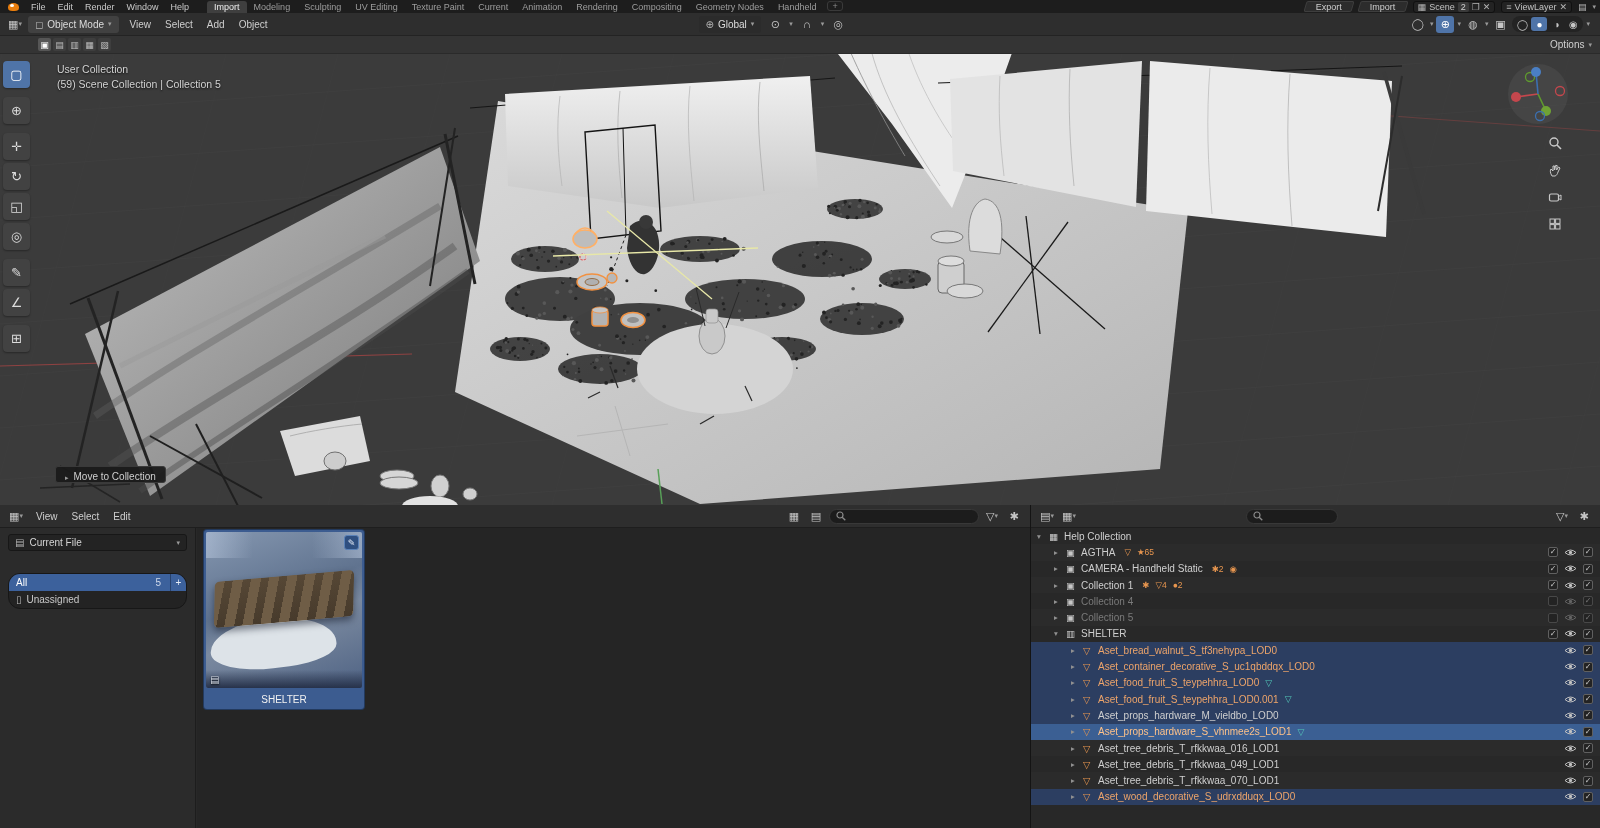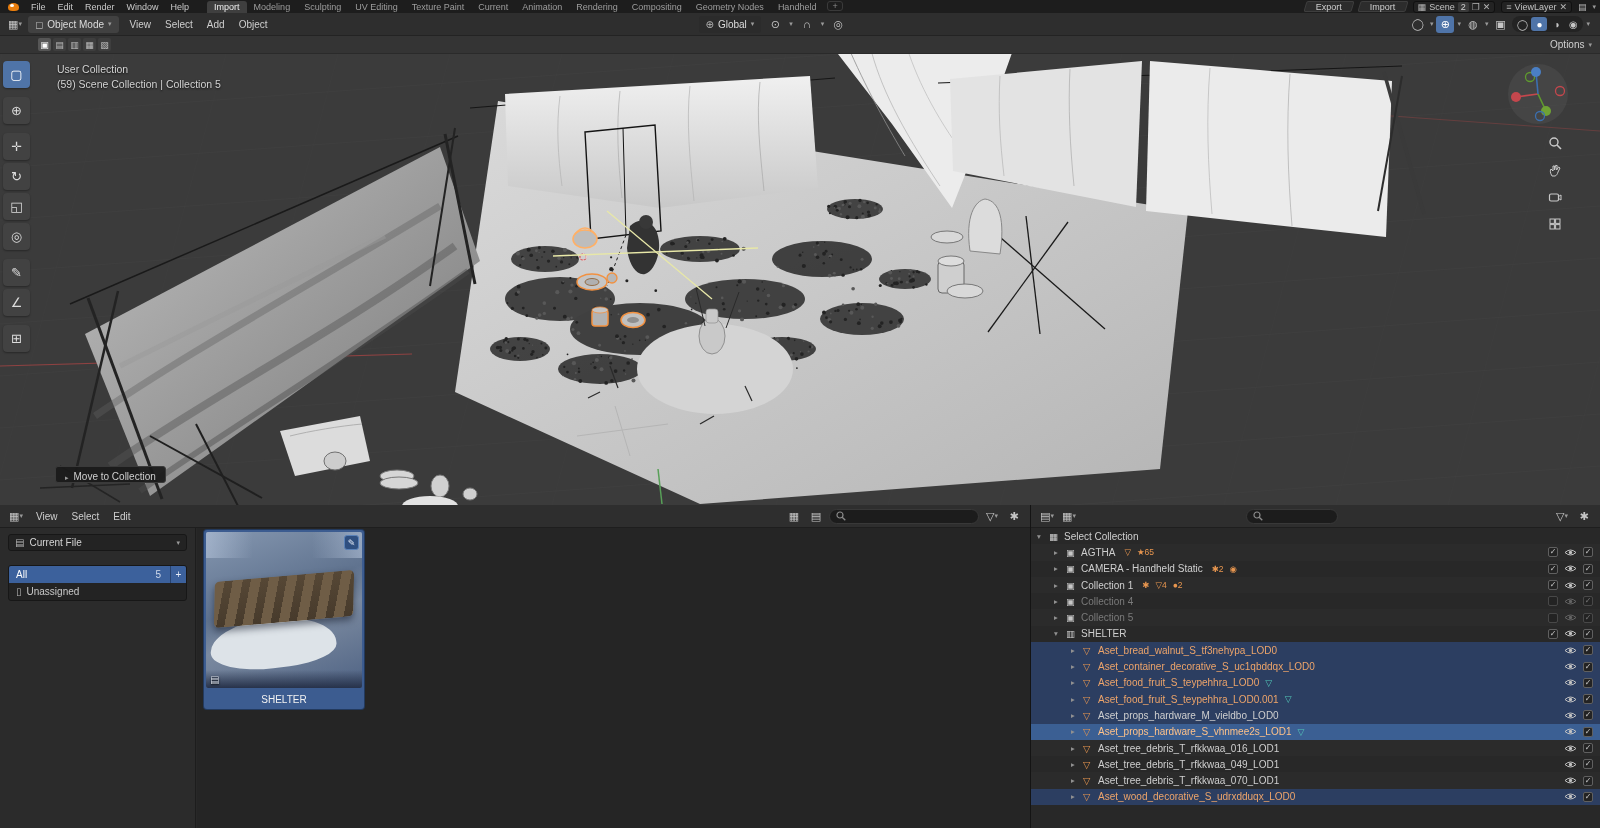--- a/index.html
+++ b/index.html
@@ -49,21 +49,21 @@
 .side-btn{width:18px;height:18px;border-radius:9px;display:flex;align-items:center;justify-content:center;color:#c9c9c9}
 
 .panel{position:absolute;top:505px;height:323px;background:#282828}
 #assets{left:0;width:1030px}
 #outliner{left:1031px;width:569px}
 .phead{height:23px;background:#2e2e2e;border-bottom:1px solid #1e1e1e;display:flex;align-items:center;gap:4px;padding:0 7px}
 .search{background:#1c1c1c;border:1px solid #383838;border-radius:8px;height:15px;display:flex;align-items:center;gap:4px;padding:0 6px;color:#8a8a8a}
 
 #asset-sidebar{position:absolute;left:0;top:23px;bottom:0;width:196px;background:#2b2b2b;border-right:1px solid #1d1d1d}
 #source-select{margin:6px 8px 0 8px;height:17px;background:#232323;border:1px solid #171717;border-radius:3px;display:flex;align-items:center;gap:5px;padding:0 6px;color:#d5d5d5}
-#catalog-box{margin:14px 8px 0 8px;background:#232323;border:1px solid #171717;border-radius:3px;overflow:hidden}
+#catalog-box{margin:22px 8px 0 8px;background:#232323;border:1px solid #171717;border-radius:12px;overflow:hidden}
 .cat-row{height:17px;display:flex;align-items:center;gap:5px;padding:0 0 0 7px;color:#c9c9c9}
 .cat-row.sel{background:#3c619c;color:#fff}
 .cat-count{margin-left:auto;color:#cfd9ea;padding-right:4px}
 .cat-plus{width:16px;height:17px;display:flex;align-items:center;justify-content:center;border-left:1px solid #27426e;color:#e6edf8}
 #asset-main{position:absolute;left:197px;top:23px;right:0;bottom:0;background:#252525}
 .asset-card{position:absolute;left:7px;top:2px;width:160px;background:#3c5c90;border-radius:3px;box-shadow:0 0 0 1px #233a5e}
 .thumb{position:relative;width:156px;height:156px;margin:2px;background:linear-gradient(160deg,#8597b0 0%,#60738f 42%,#7b8aa0 58%,#4f6384 100%);border-radius:2px;overflow:hidden}
 .t-blue{position:absolute;top:0;left:0;right:0;height:26px;background:linear-gradient(90deg,#b9c8de,transparent 30%,transparent 68%,#b9c8de);opacity:.55}
 .t-snow{position:absolute;left:4px;right:26px;bottom:20px;height:50px;background:#dde3e8;border-radius:55% 60% 45% 55%/65% 70% 40% 50%;transform:rotate(-7deg)}
 .t-tarp{position:absolute;left:8px;right:8px;top:44px;height:46px;background:repeating-linear-gradient(100deg,#6f5d46 0 10px,rgba(66,54,40,.55) 10px 18px),linear-gradient(#6f5d46,#4c3f30);transform:rotate(-5deg) skewX(-6deg);border-radius:5px;box-shadow:0 4px 7px rgba(18,24,40,.5)}
@@ -847,21 +847,21 @@
         </svg>
     </span>
     <span style="flex:1.3"></span>
     <span class="hic">▽<span class="chev">▾</span></span>
     <span class="hic">✱</span>
   </div>
   <div id="otree">
       <div class="o-row bg-none" style="padding-left: 6px;">
         <span class="o-arrow">▾</span>
         <span class="o-icon icon-scene">▦</span>
-        <span class="o-label t-normal">Select Collection</span>
+        <span class="o-label t-normal">Help Collection</span>
         <span class="o-controls"></span>
       </div>
       <div class="o-row bg-none" style="padding-left: 23px;">
         <span class="o-arrow">▸</span>
         <span class="o-icon icon-collection">▣</span>
         <span class="o-label t-normal">AGTHA</span>
         <span class="o-badges">
           <span class="o-badge">▽</span>
           <span class="o-badge">★65</span>
         </span>

